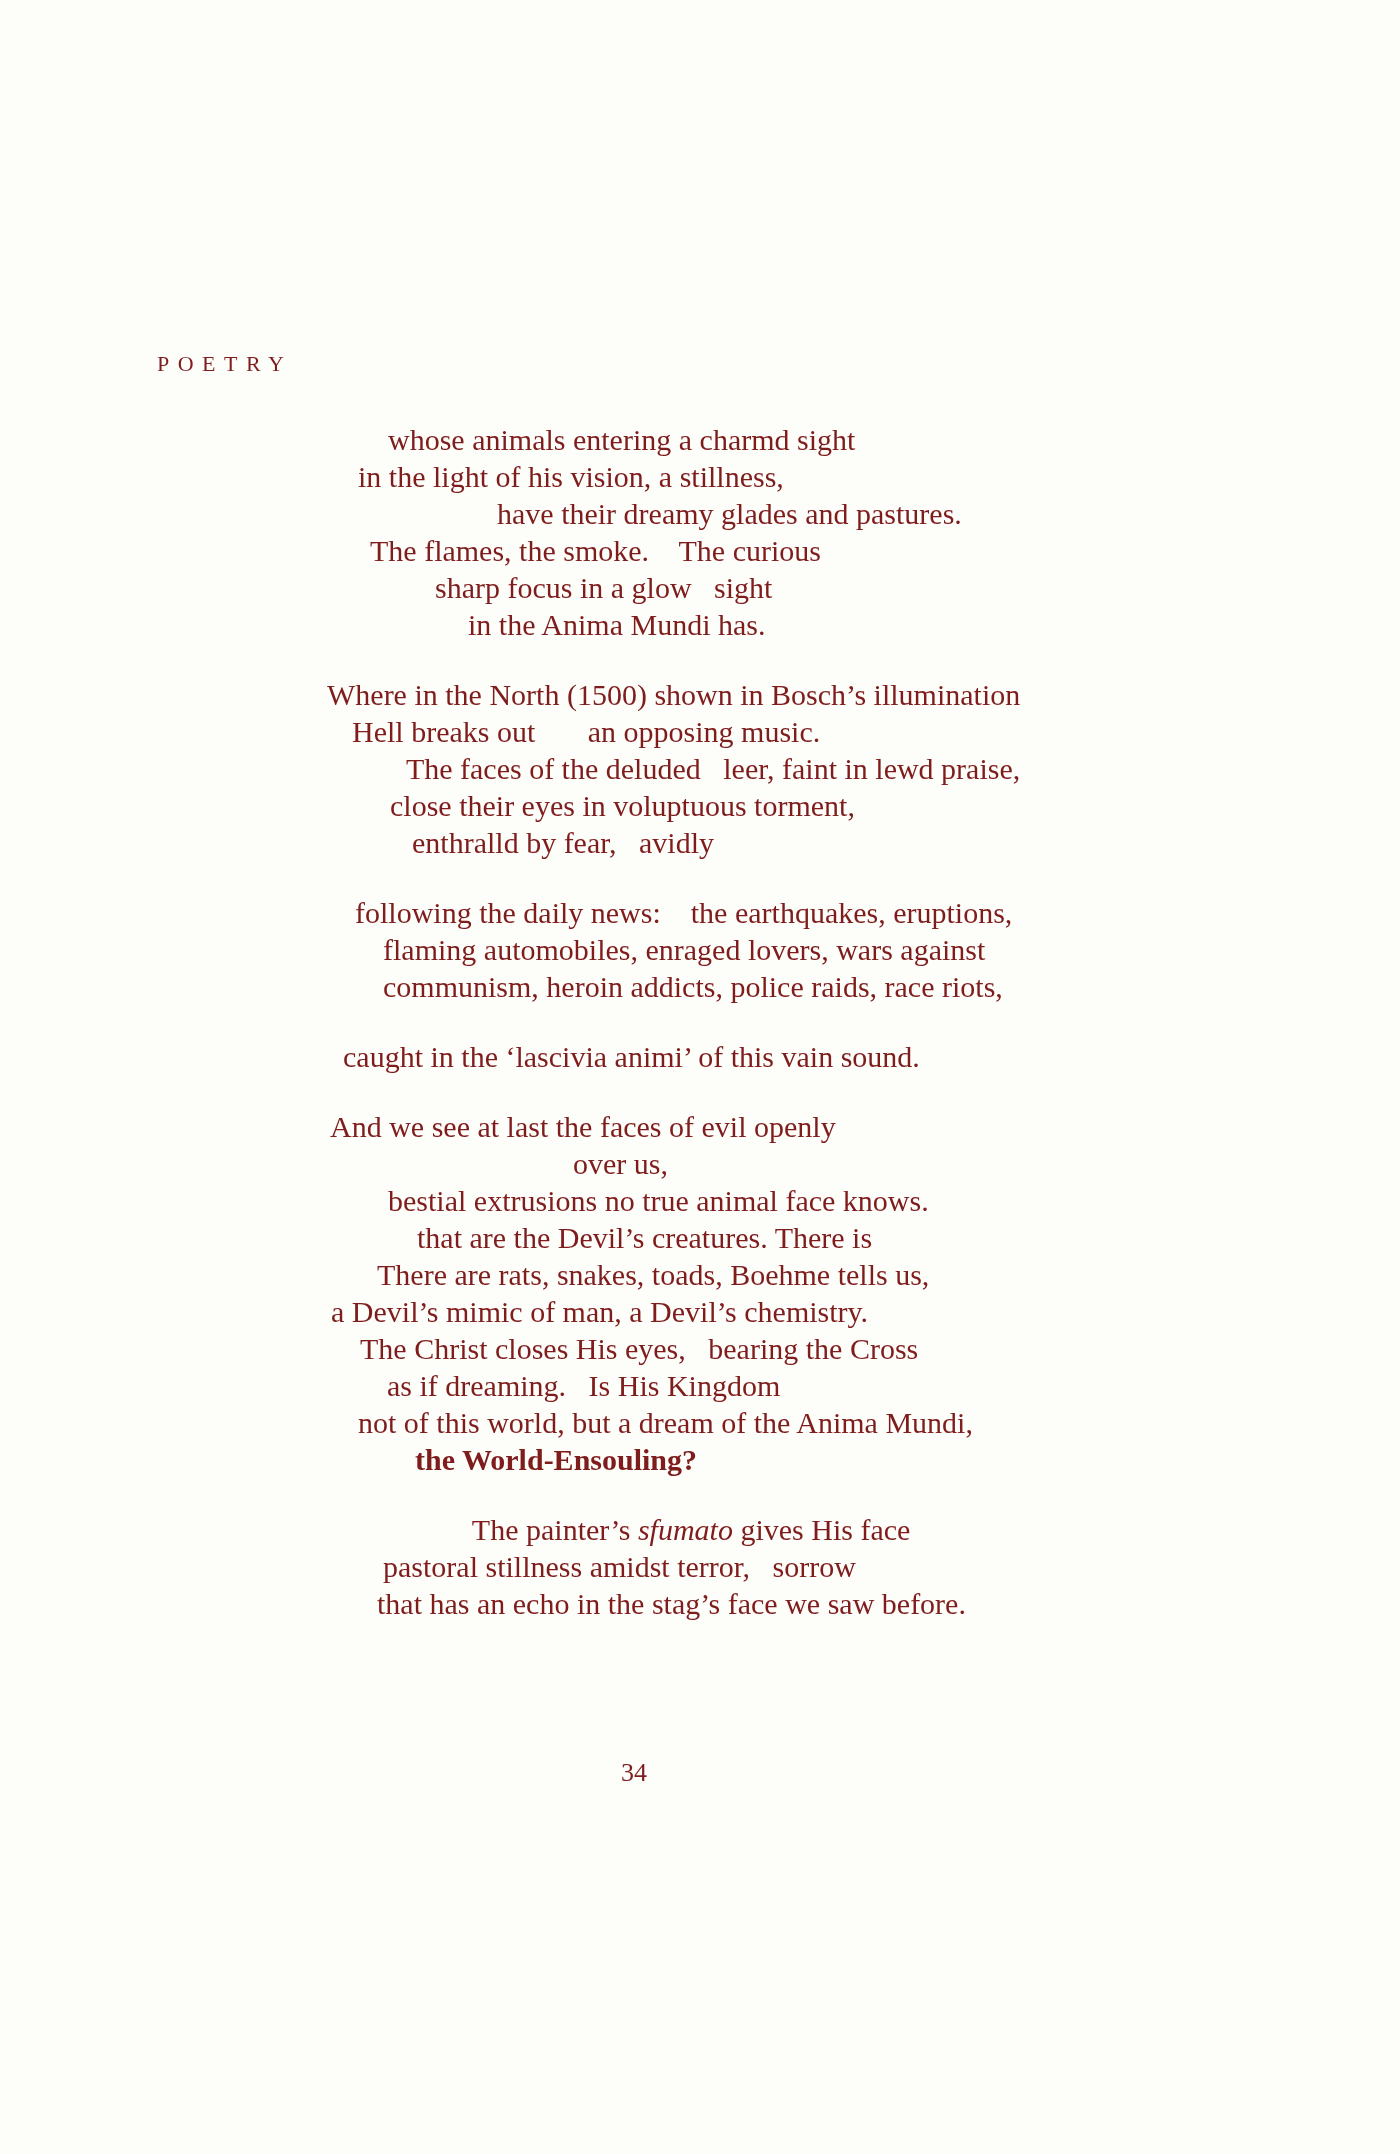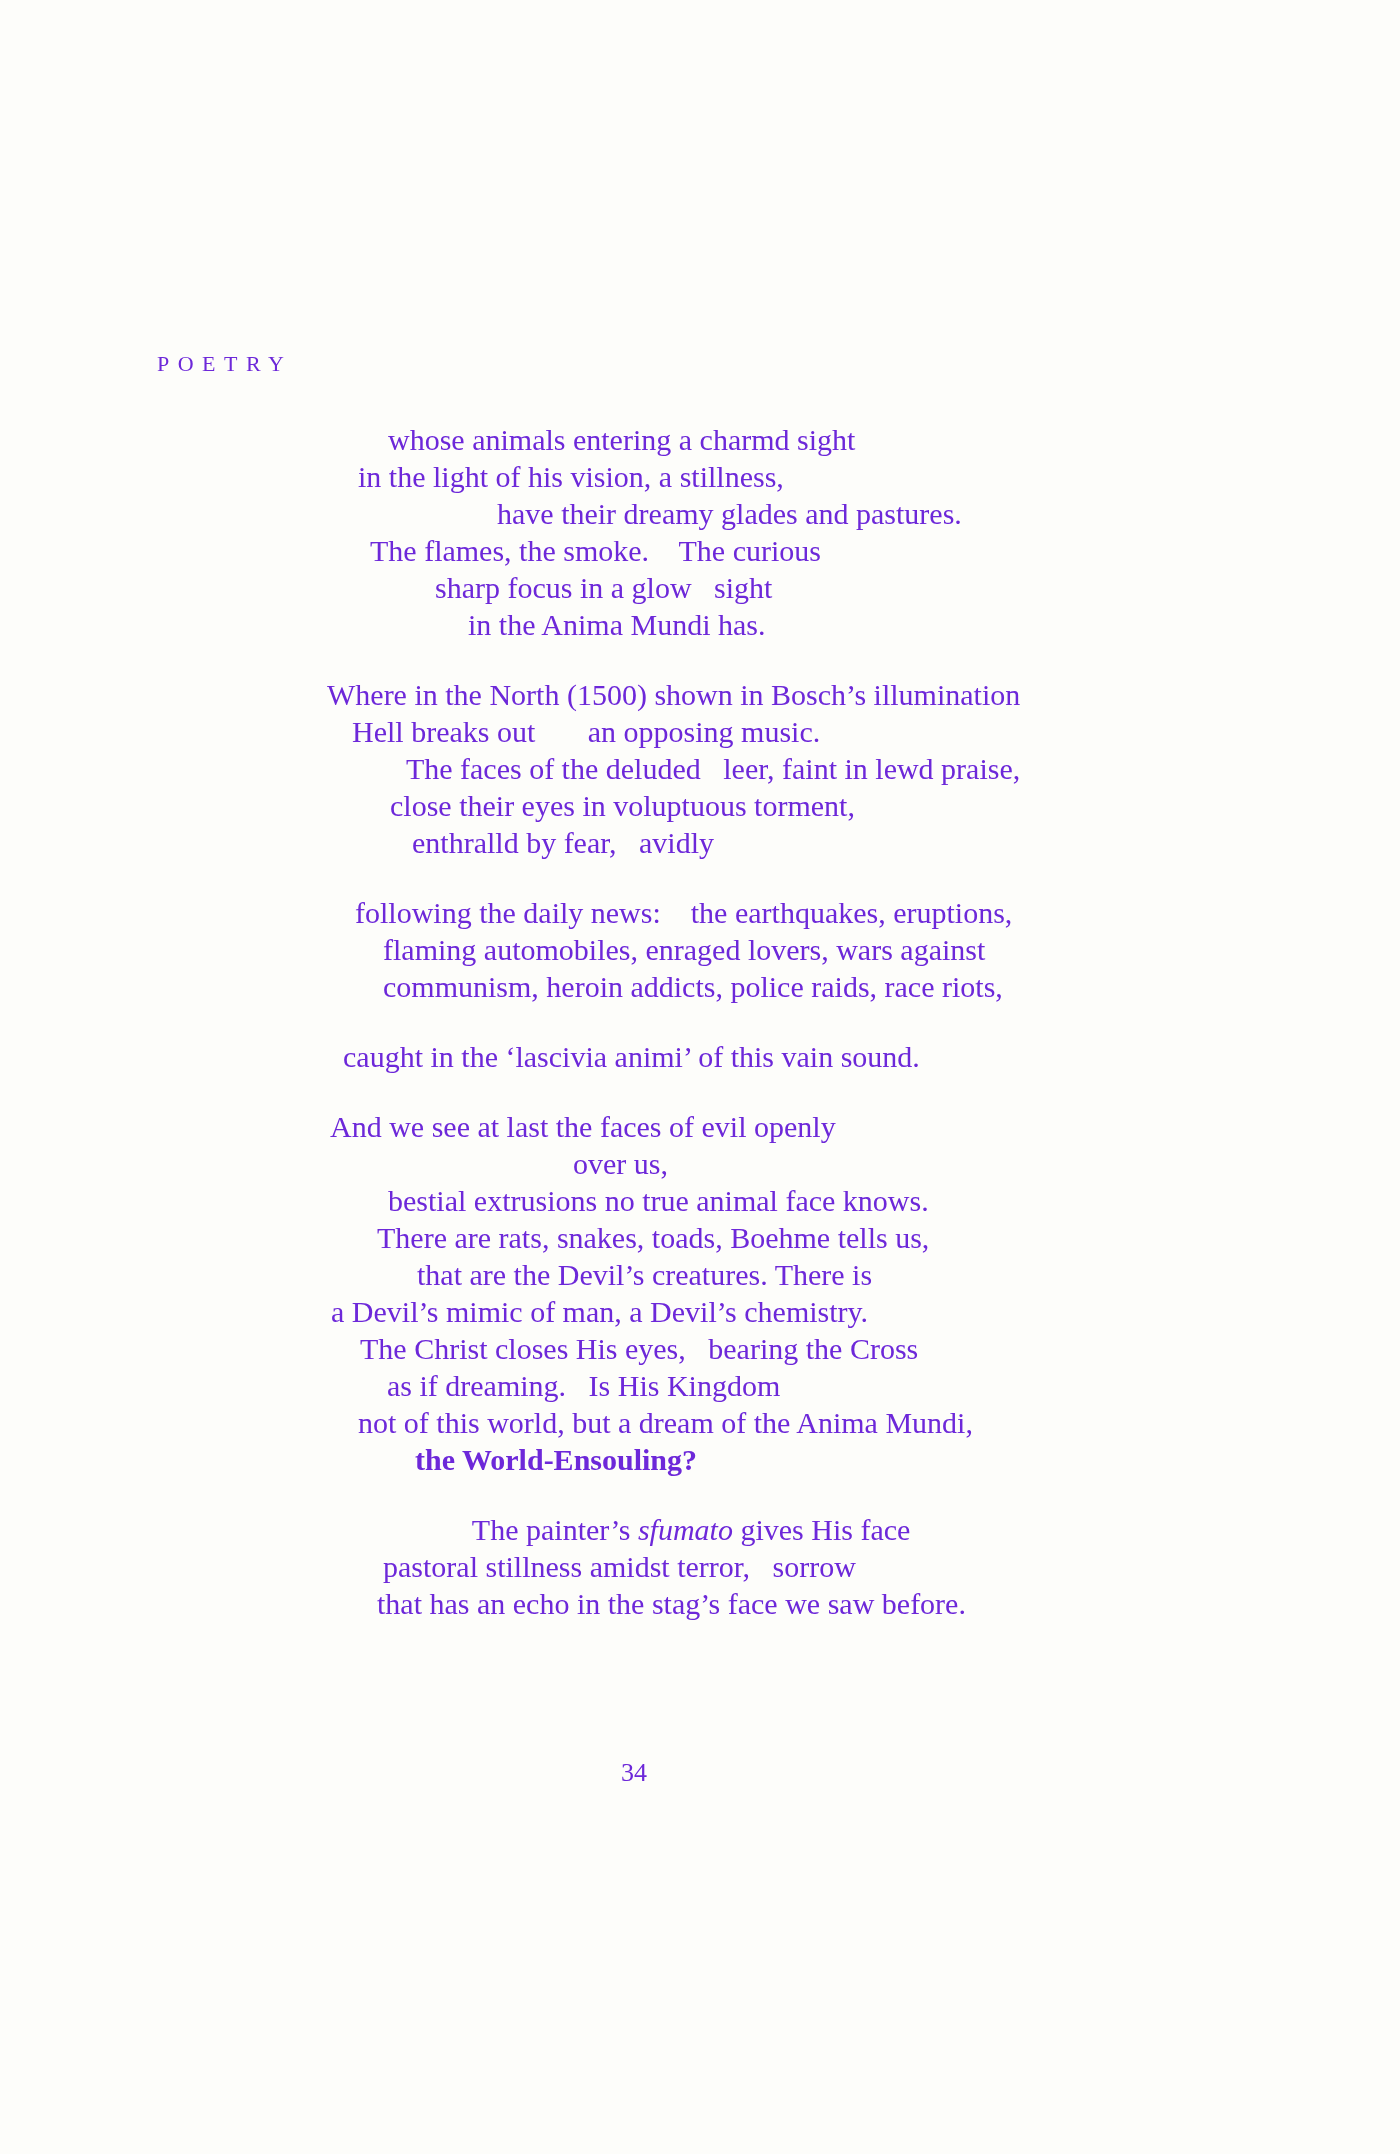--- a/index.html
+++ b/index.html
@@ -3,21 +3,21 @@
 <meta charset="utf-8">
 <title>Poetry — page 34</title>
 <style>
   html, body { margin: 0; padding: 0; background: #e8e8e8; }
   .page {
     position: relative;
     width: 1400px;
     height: 2154px;
     background: #fdfdfa;
     font-family: "Liberation Serif", "DejaVu Serif", serif;
-    color: #6d28d9;
+    color: #7f1d1d;
     overflow: hidden;
   }
   .running-header {
     position: absolute;
     left: 157px;
     top: 351px;
     font-size: 22px;
     letter-spacing: 8.5px;
     white-space: pre;
   }
@@ -67,22 +67,22 @@
         <div class="poem-line" style="padding-left: 56px;">flaming automobiles, enraged lovers, wars against</div>
         <div class="poem-line" style="padding-left: 56px;">communism, heroin addicts, police raids, race riots,</div>
       </div>
       <div class="stanza">
         <div class="poem-line" style="padding-left: 16px;">caught in the ‘lascivia animi’ of this vain sound.</div>
       </div>
       <div class="stanza">
         <div class="poem-line" style="padding-left: 3px;">And we see at last the faces of evil openly</div>
         <div class="poem-line" style="padding-left: 246px;">over us,</div>
         <div class="poem-line" style="padding-left: 61px;">bestial extrusions no true animal face knows.</div>
+        <div class="poem-line" style="padding-left: 90px;">that are the Devil’s creatures. There is</div>
         <div class="poem-line" style="padding-left: 50px;">There are rats, snakes, toads, Boehme tells us,</div>
-        <div class="poem-line" style="padding-left: 90px;">that are the Devil’s creatures. There is</div>
         <div class="poem-line" style="padding-left: 4px;">a Devil’s mimic of man, a Devil’s chemistry.</div>
         <div class="poem-line" style="padding-left: 33px;">The Christ closes His eyes,   bearing the Cross</div>
         <div class="poem-line" style="padding-left: 60px;">as if dreaming.   Is His Kingdom</div>
         <div class="poem-line" style="padding-left: 31px;">not of this world, but a dream of the Anima Mundi,</div>
         <div class="poem-line" style="padding-left: 88px; font-weight: bold;">the World-Ensouling?</div>
       </div>
       <div class="stanza">
         <div class="poem-line" style="padding-left: 35px; text-align: center;"><span>The painter’s </span><span class="italic">sfumato</span><span> gives His face</span></div>
         <div class="poem-line" style="padding-left: 56px;">pastoral stillness amidst terror,   sorrow</div>
         <div class="poem-line" style="padding-left: 50px;">that has an echo in the stag’s face we saw before.</div>

